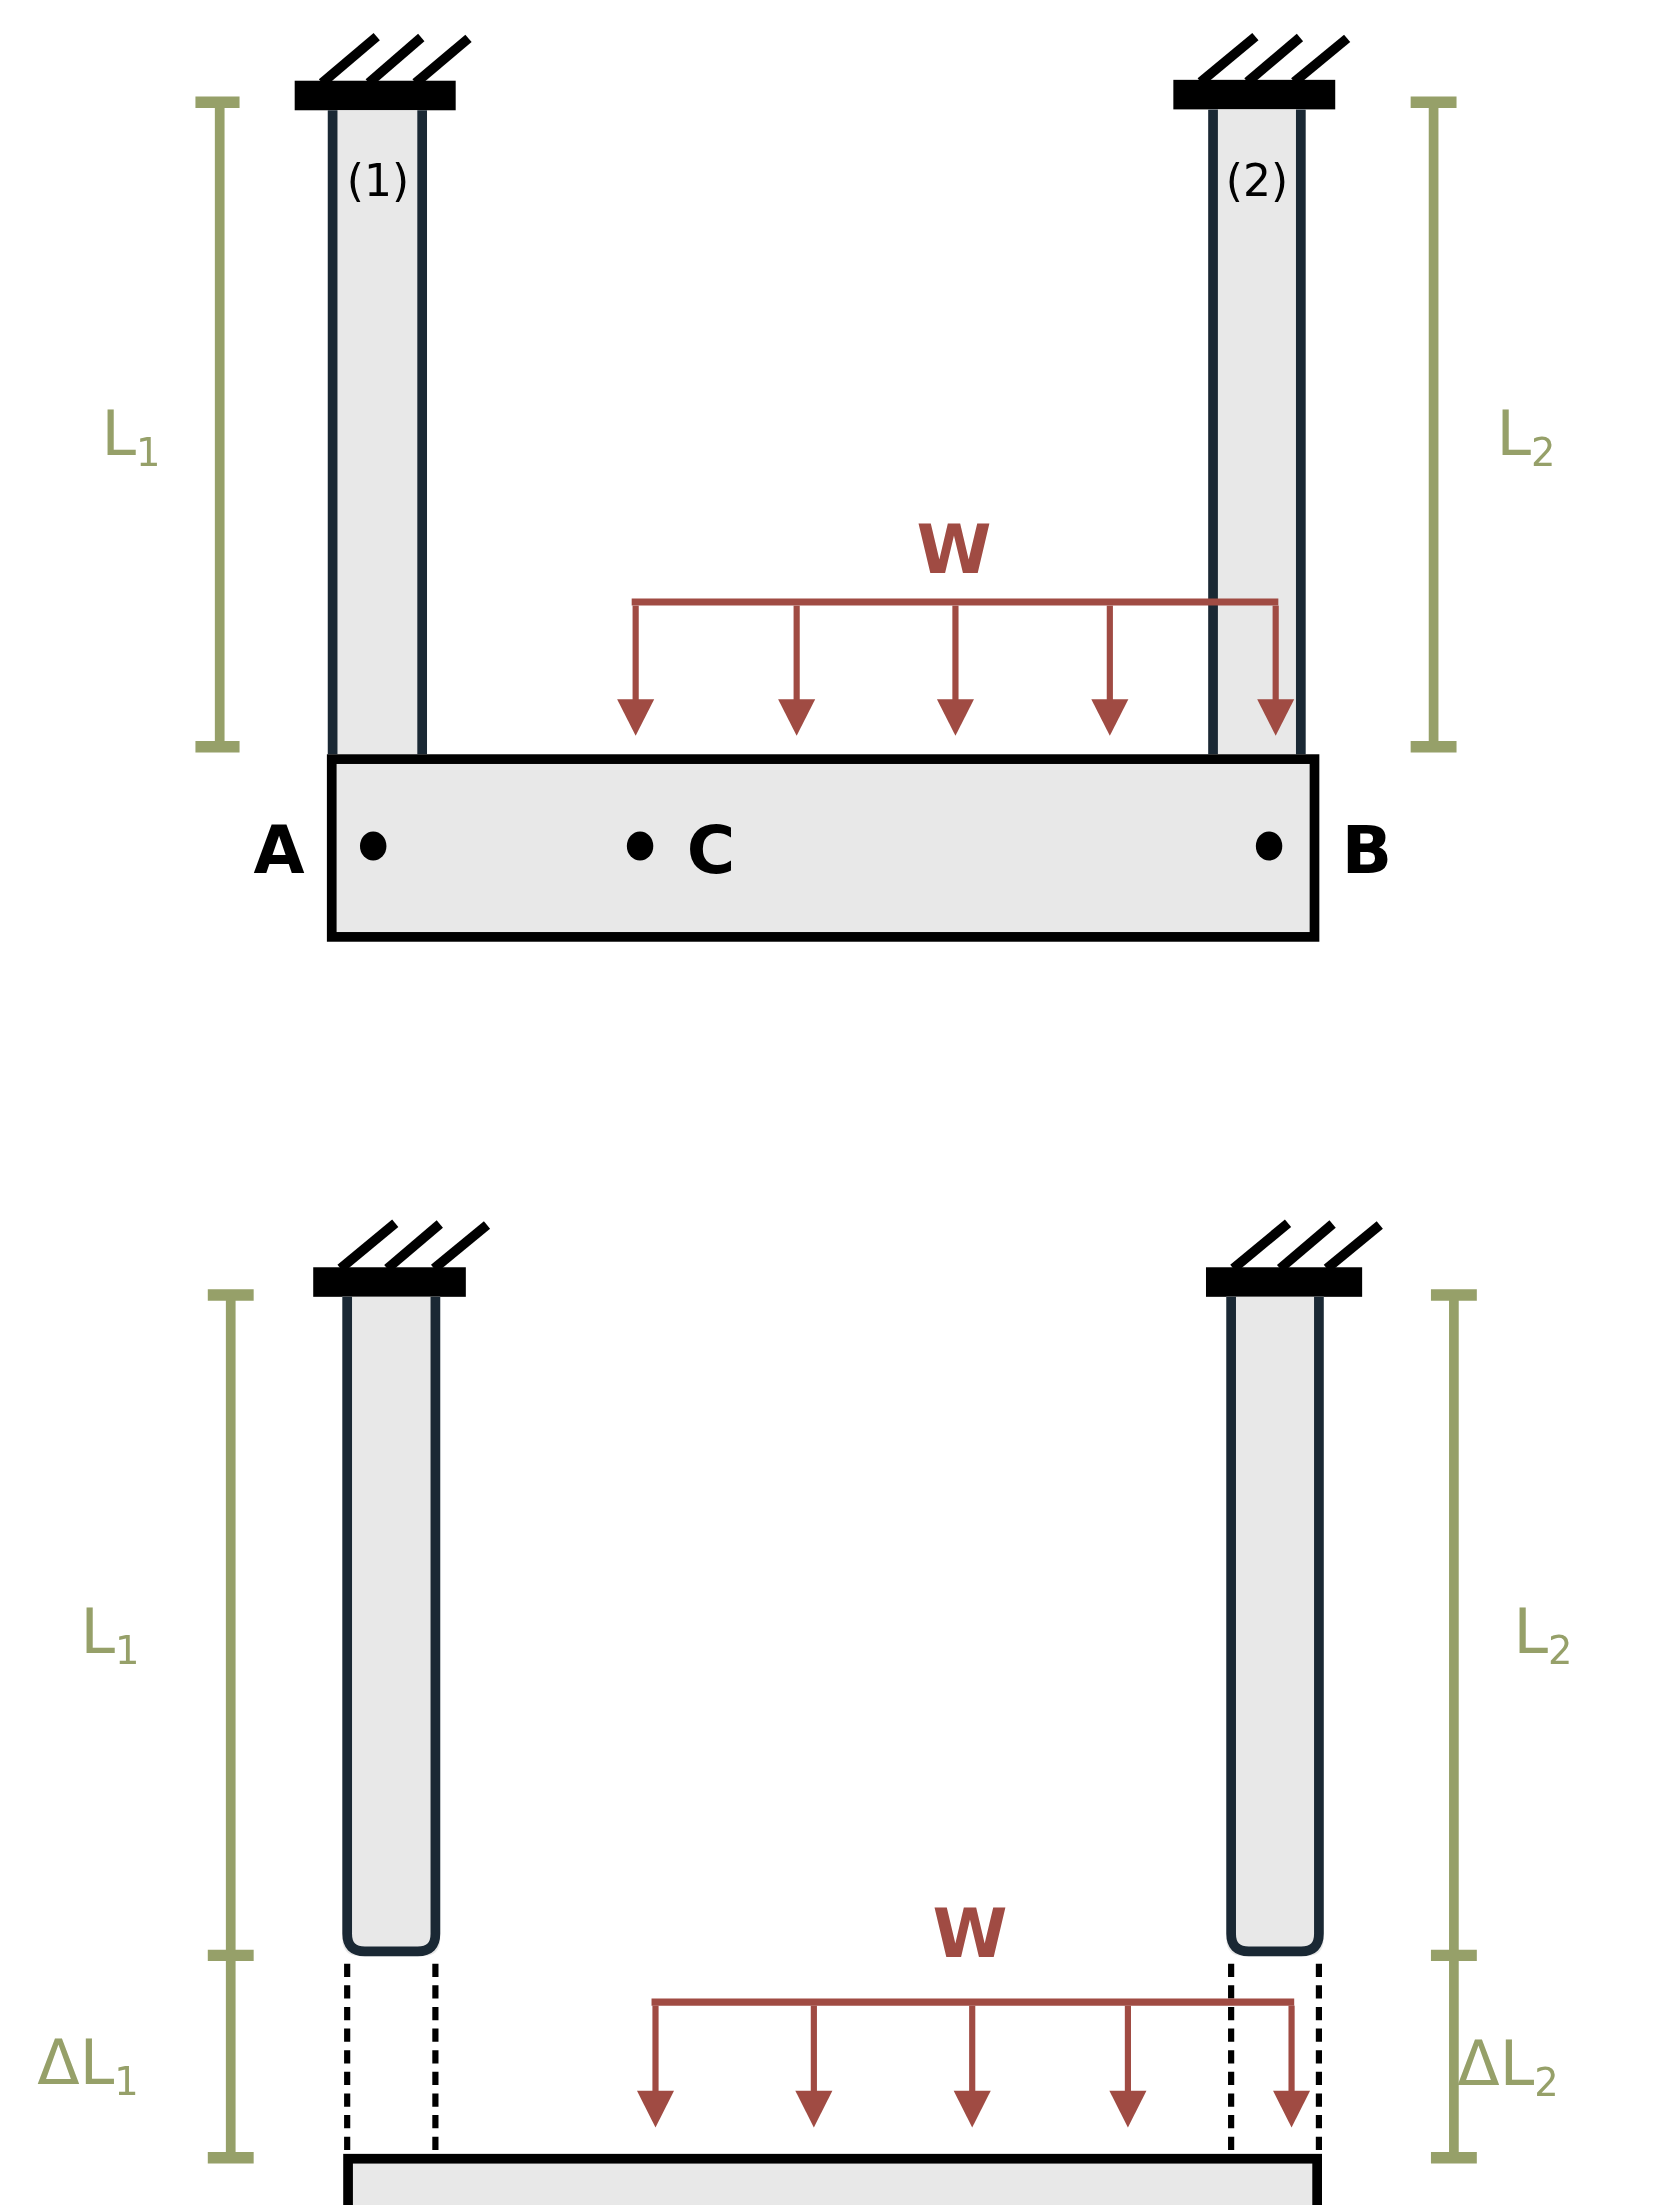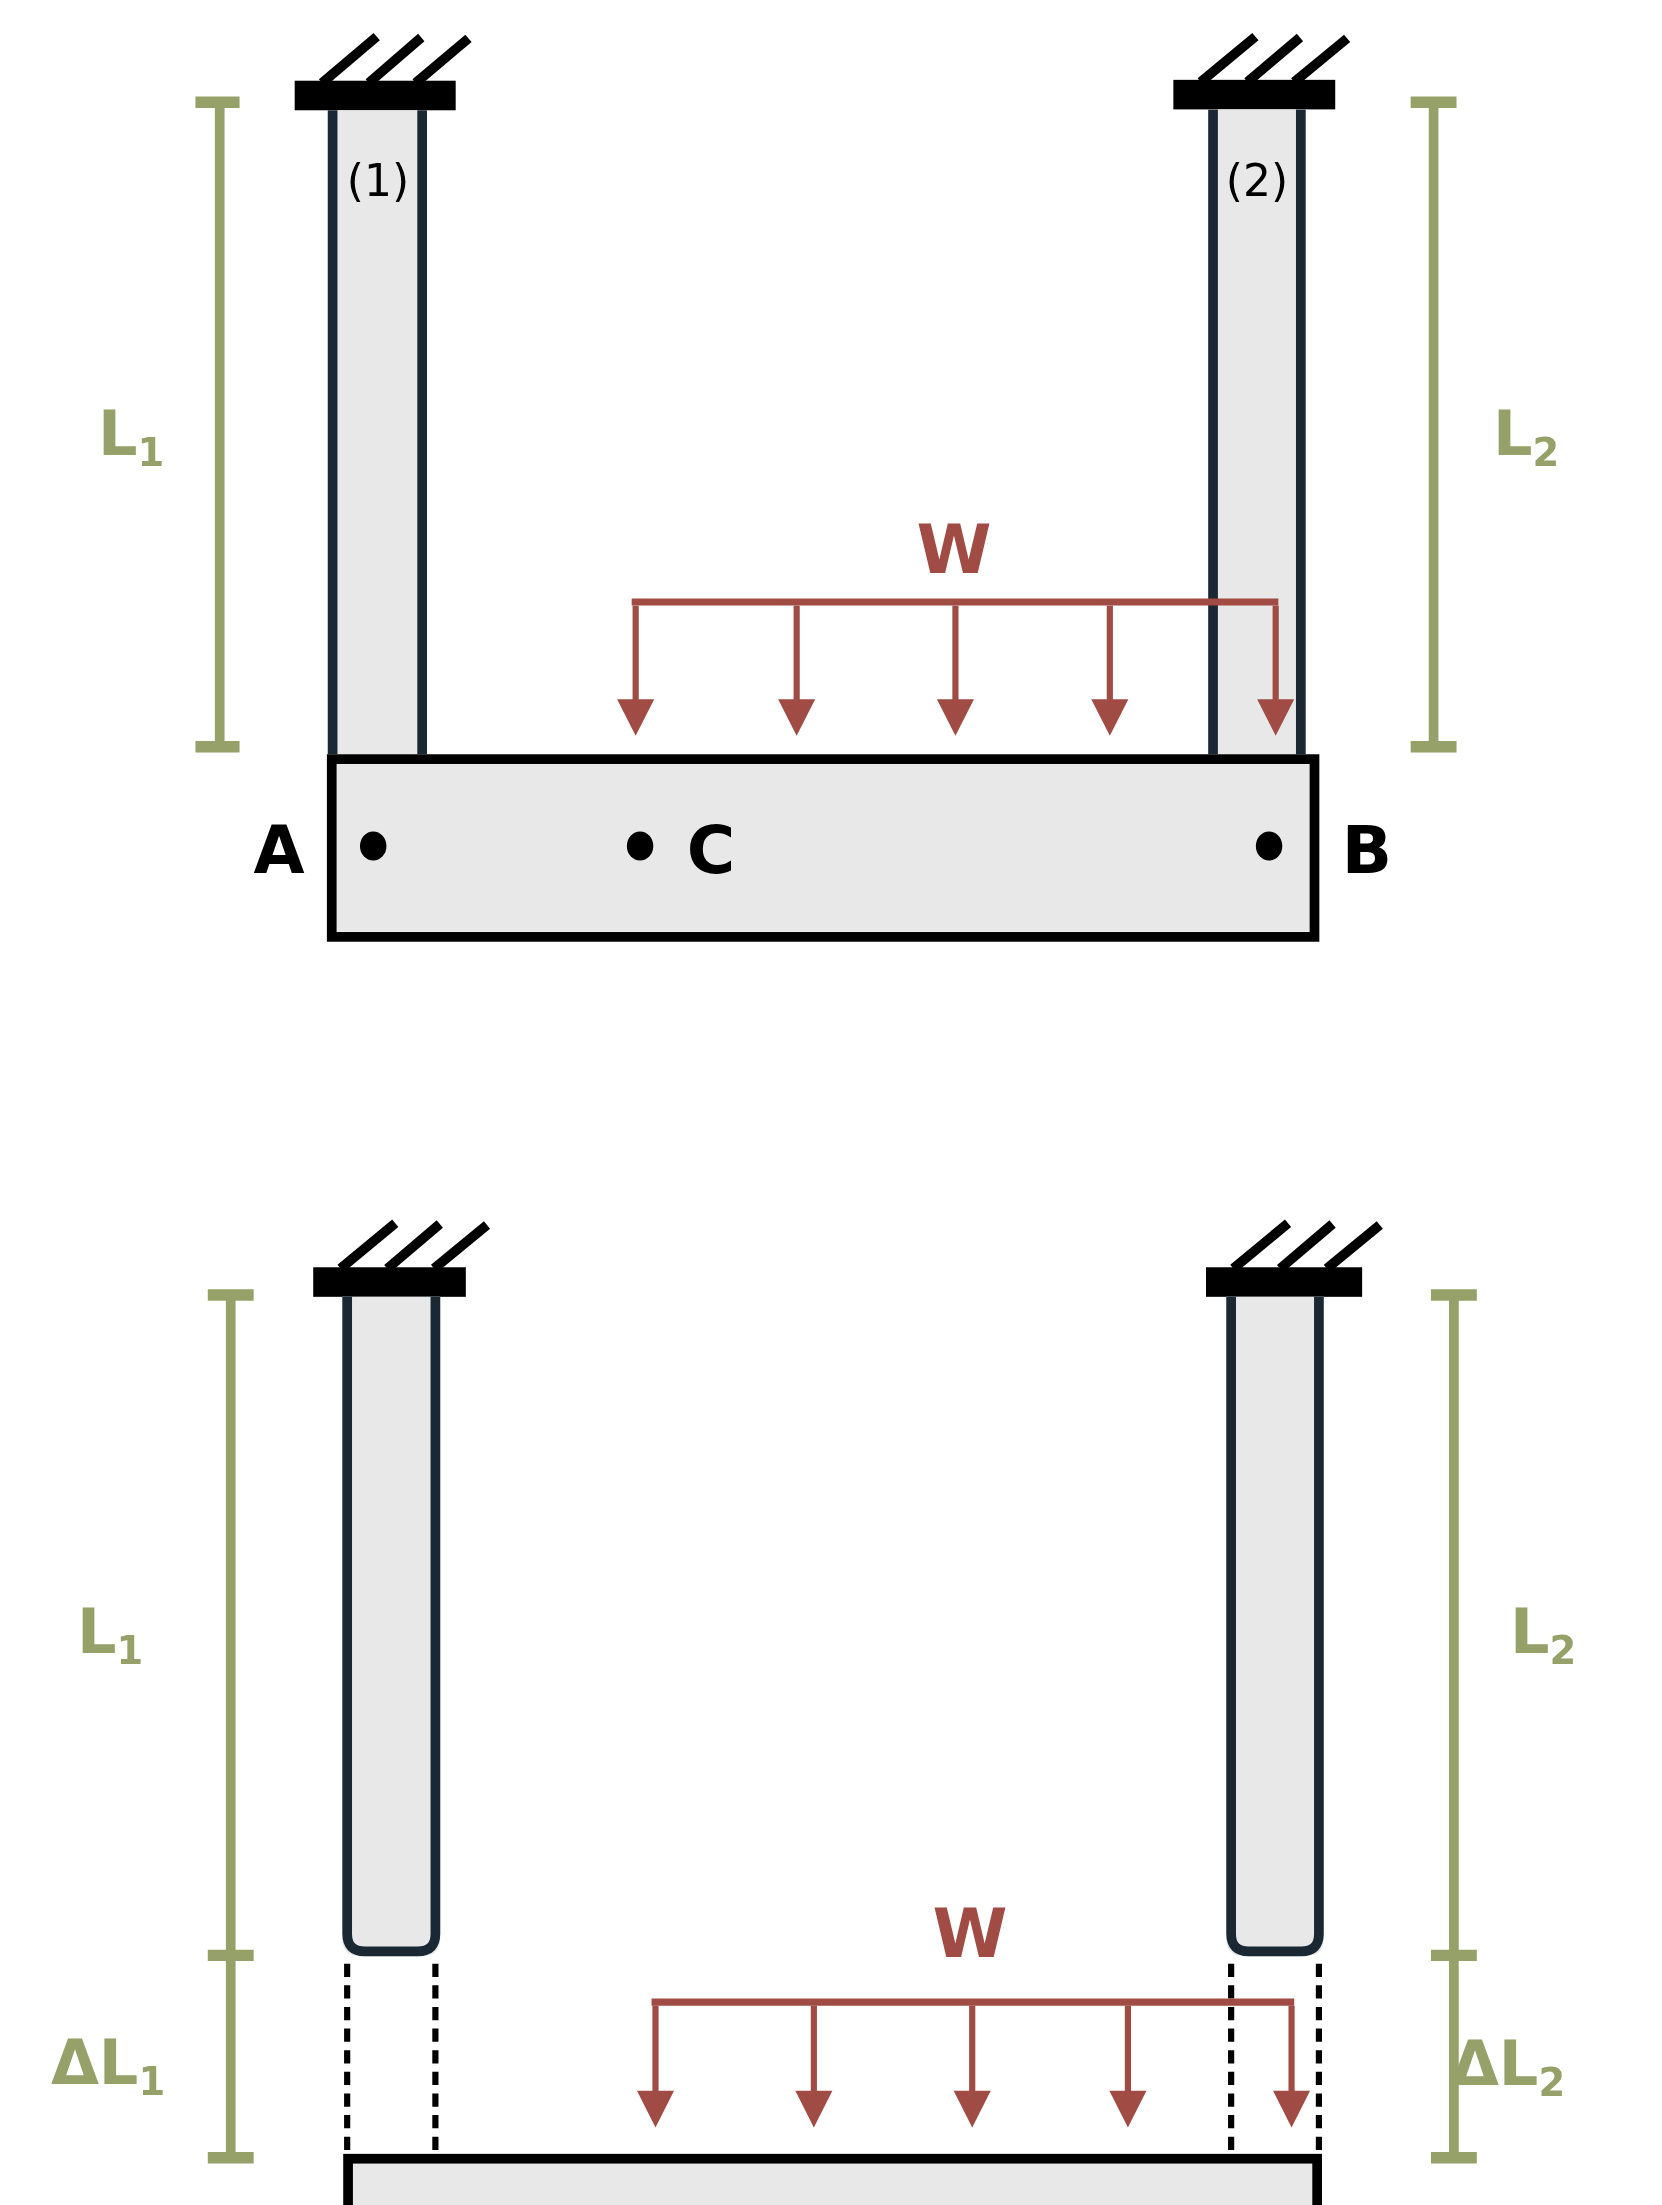--- a/index.html
+++ b/index.html
@@ -16,21 +16,21 @@
     left: 0; top: 0;
     width: 1663px; height: 2385px;
   }
   .lbl {
     position: absolute;
     transform: translate(-50%, -50%);
     white-space: nowrap;
     line-height: 1;
     font-family: "DejaVu Sans", sans-serif;
   }
-  .lbl-dim   { color: #96a069; font-weight: 700; font-size: 62px; }
+  .lbl-dim   { color: #96a069; font-weight: 400; font-size: 62px; }
   .lbl-dim .sub { font-size: 62%; position: relative; top: 0.28em; }
   .lbl-point { color: #000000; font-weight: 700; font-size: 66px; }
   .lbl-load  { color: #a04b43; font-weight: 700; font-size: 68px; }
   .lbl-rod   { color: #000000; font-weight: 400; font-size: 44px; }
 </style>
 </head>
 <body>
 
 <div class="canvas">
 
@@ -190,20 +190,20 @@
   <div class="lbl lbl-point" style="left:279px; top:851px;">A</div>
 
   <div class="lbl lbl-point" style="left:711px; top:851px;">C</div>
 
   <div class="lbl lbl-point" style="left:1367px; top:851px;">B</div>
 
   <div class="lbl lbl-dim" style="left:110px; top:1632px;"><span>L</span><span class="sub">1</span></div>
 
   <div class="lbl lbl-dim" style="left:1543px; top:1632px;"><span>L</span><span class="sub">2</span></div>
 
-  <div class="lbl lbl-dim" style="left:108px; top:2063px;text-align:right;"><span>ΔL</span><span class="sub">1</span></div>
+  <div class="lbl lbl-dim" style="left:88px; top:2063px;text-align:right;"><span>ΔL</span><span class="sub">1</span></div>
 
   <div class="lbl lbl-dim" style="left:1508px; top:2064px;"><span>ΔL</span><span class="sub">2</span></div>
 
   <div class="lbl lbl-load" style="left:970px; top:1934px;">W</div>
 
 </div>
 
 
 </body></html>

